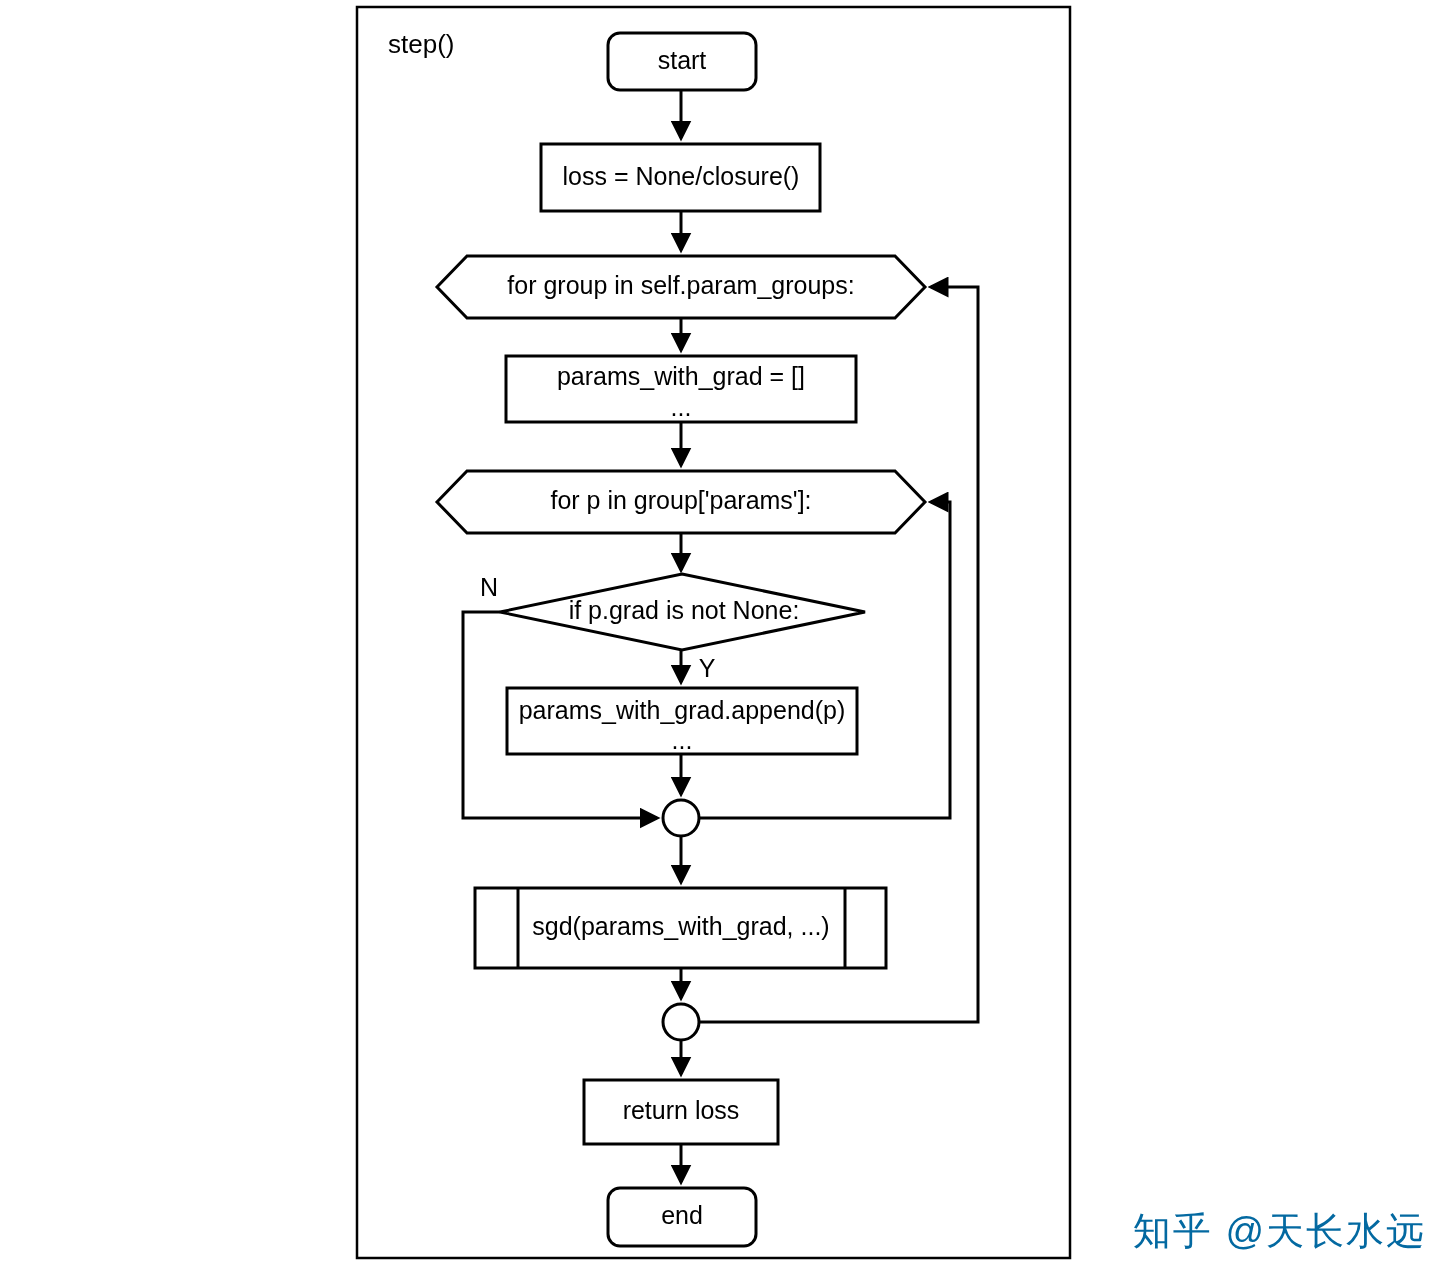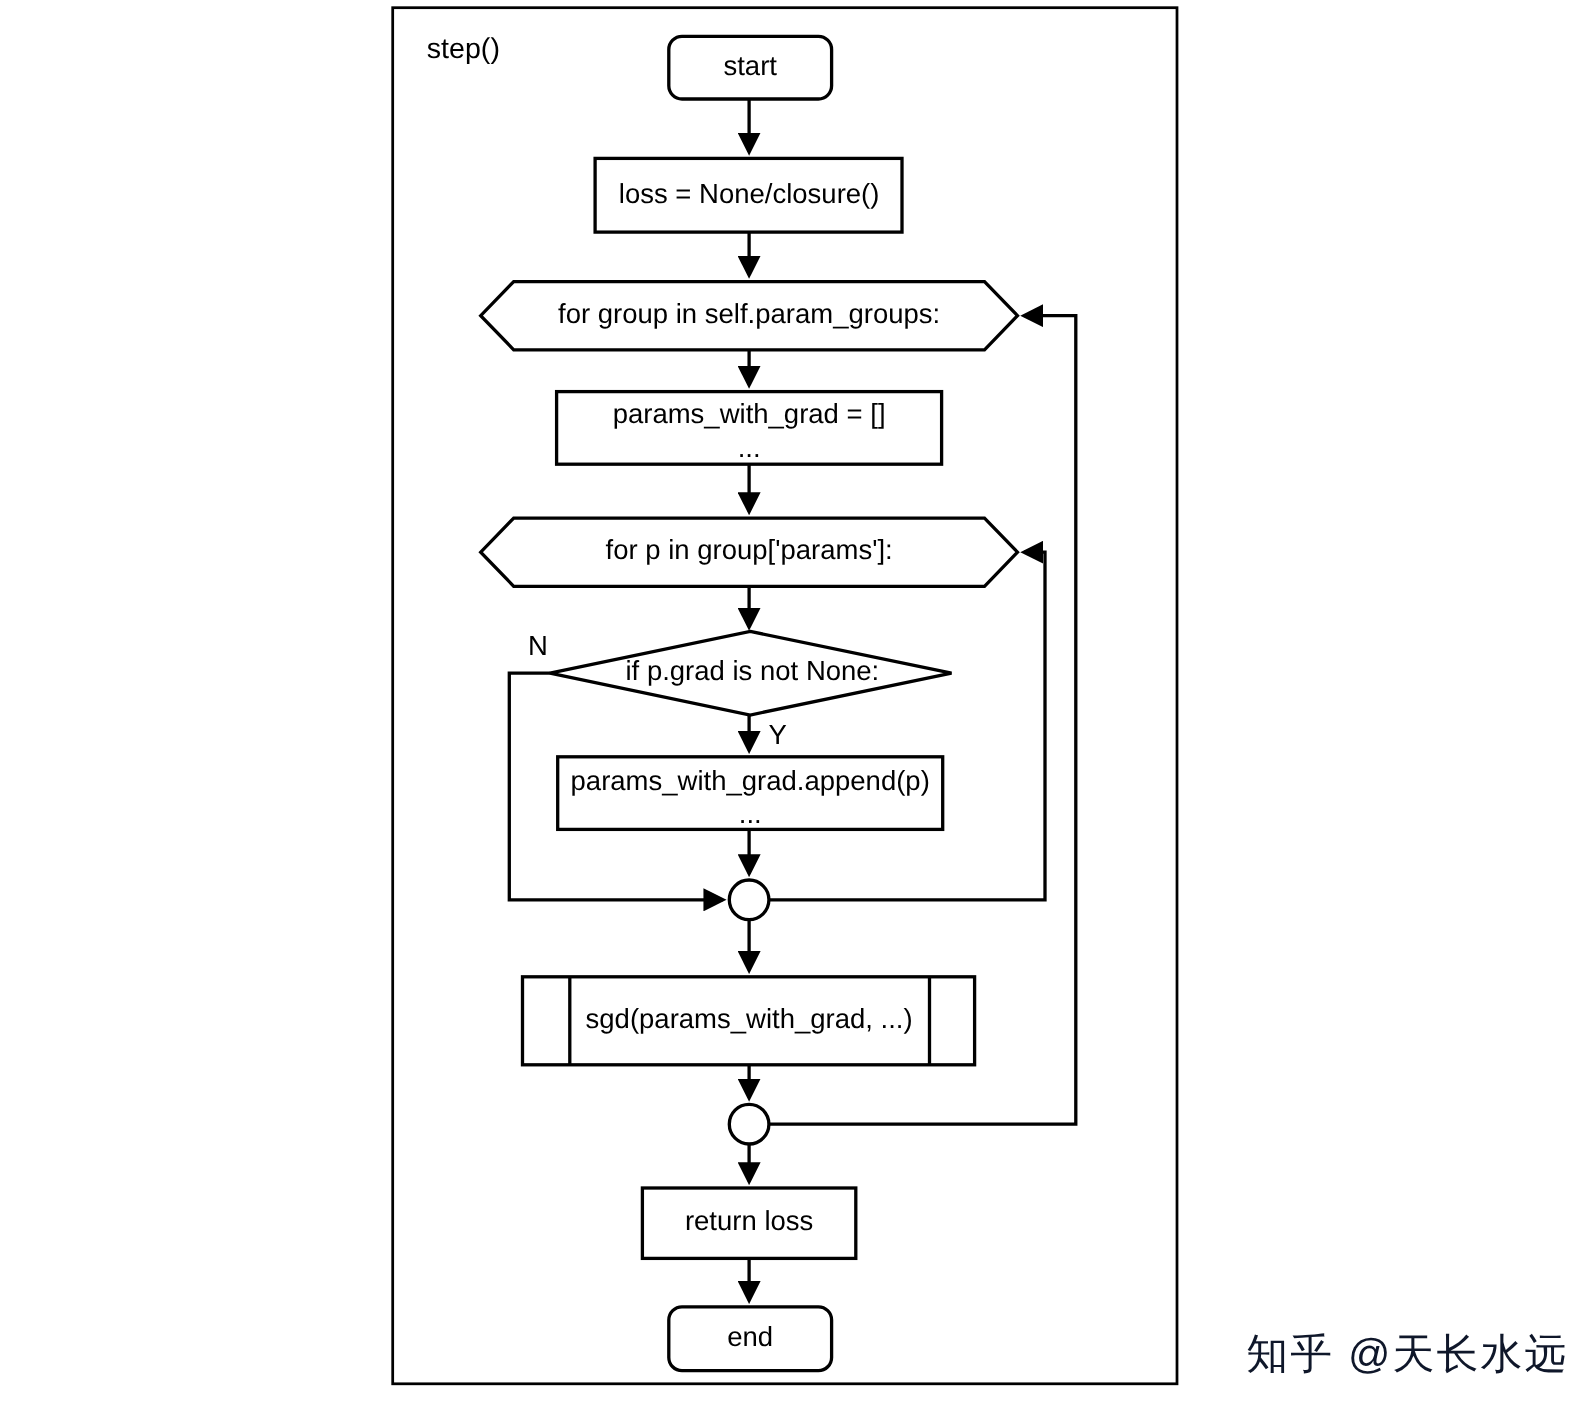--- a/index.html
+++ b/index.html
@@ -63,21 +63,21 @@
     fill: #000000;
     text-anchor: start;
     dominant-baseline: middle;
   }
   .watermark {
     position: absolute;
     right: 14px;
     bottom: 18px;
     font-family: "Liberation Sans", sans-serif;
     font-size: 38px;
-    color: #0f172a;
+    color: #0369a1;
     letter-spacing: 2px;
     user-select: none;
     white-space: nowrap;
   }
 </style>
 </head>
 <body>
 
 <div id="flow-root">
 

